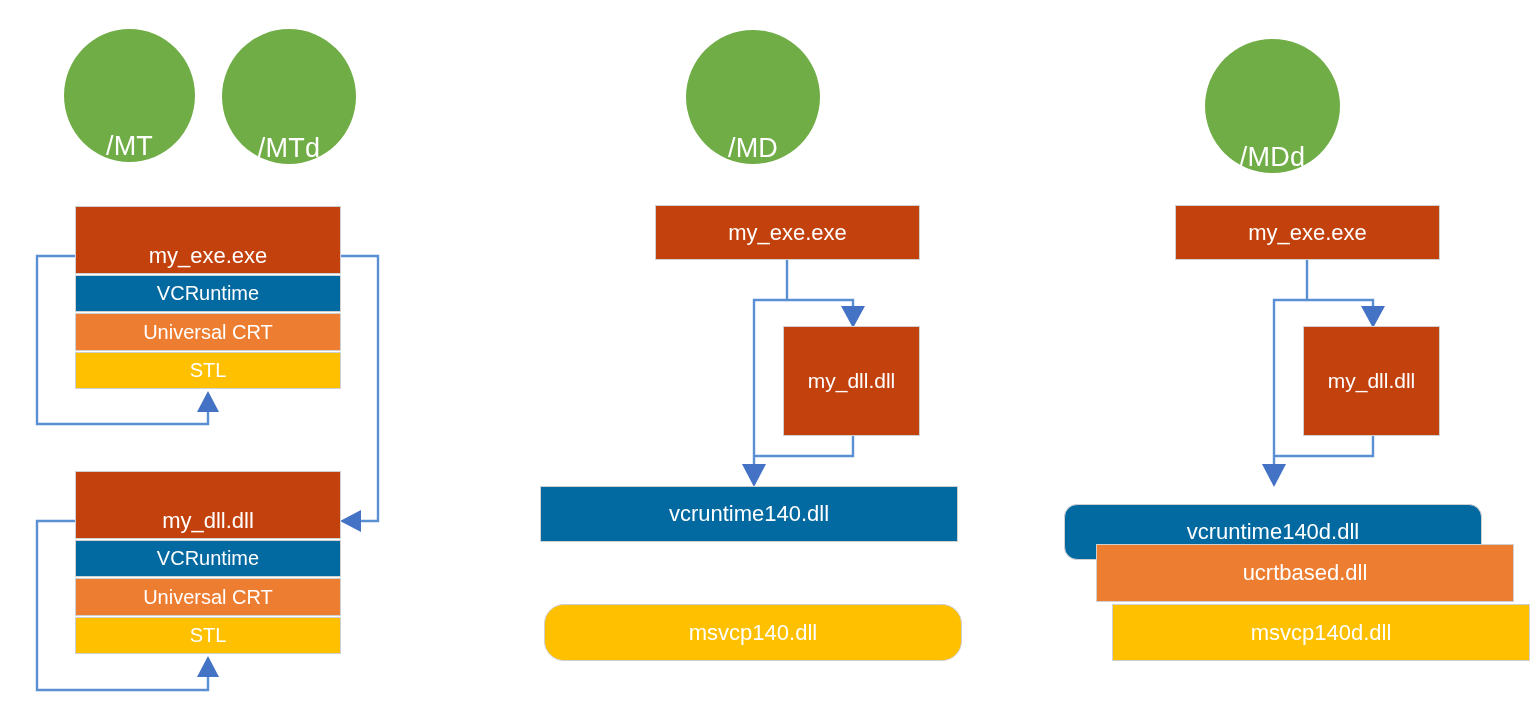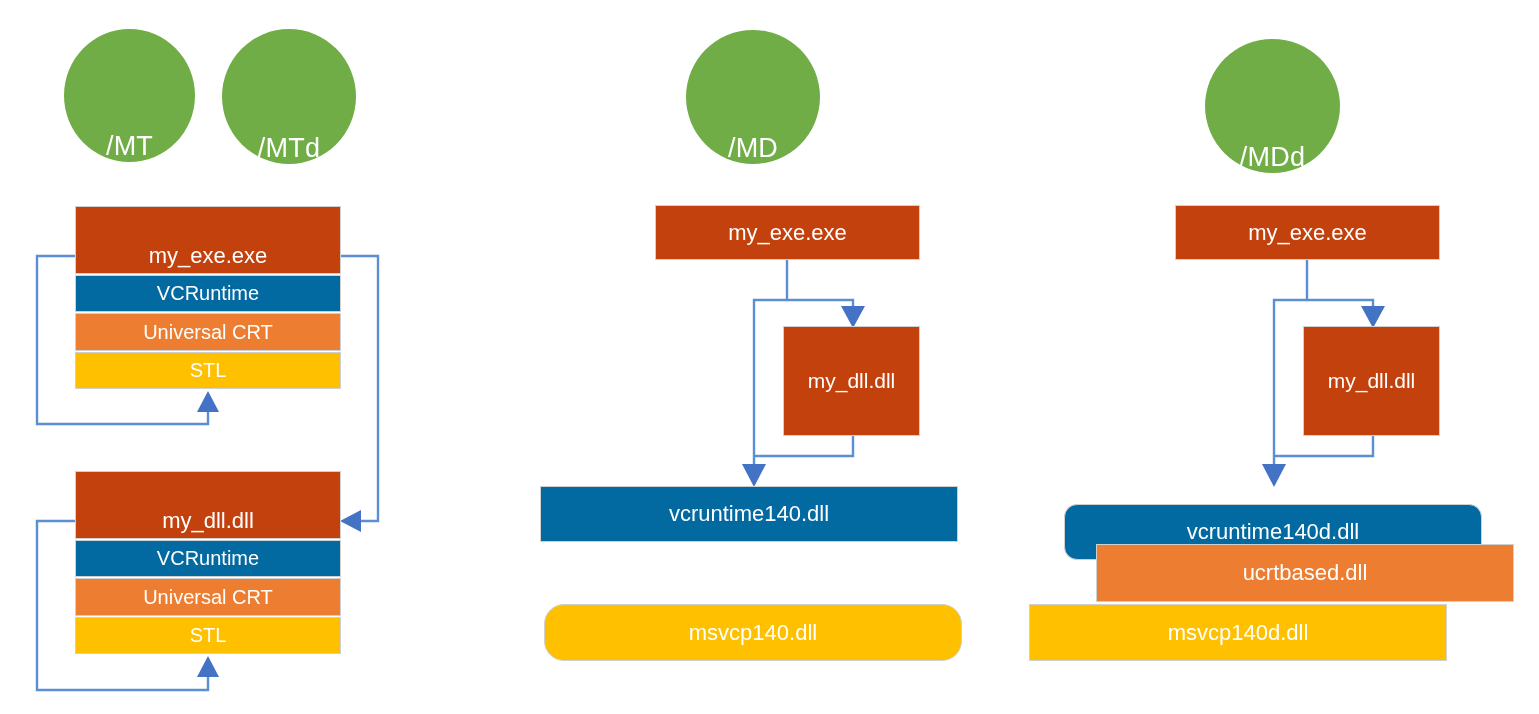--- a/index.html
+++ b/index.html
@@ -157,17 +157,17 @@
   </div>
   <div class="box box-blue lbl-dll-sq" style="left:1303px; top:326px; width:137px; height:110px;">
     <span>my_dll.dll</span>
   </div>
   <div class="box box-red lbl-runtime" style="left:1064px; top:504px; width:418px; height:56px;border-radius:13px;">
     <span>vcruntime140d.dll</span>
   </div>
   <div class="box box-orange lbl-runtime" style="left:1064px; top:544px; width:418px; height:58px;margin-left:32px;">
     <span>ucrtbased.dll</span>
   </div>
-  <div class="box box-gold lbl-runtime" style="left:1029px; top:604px; width:418px; height:57px;">
+  <div class="box box-gold lbl-runtime" style="left:1112px; top:604px; width:418px; height:57px;">
     <span>msvcp140d.dll</span>
   </div>
 
 </div>
 
 </body></html>

